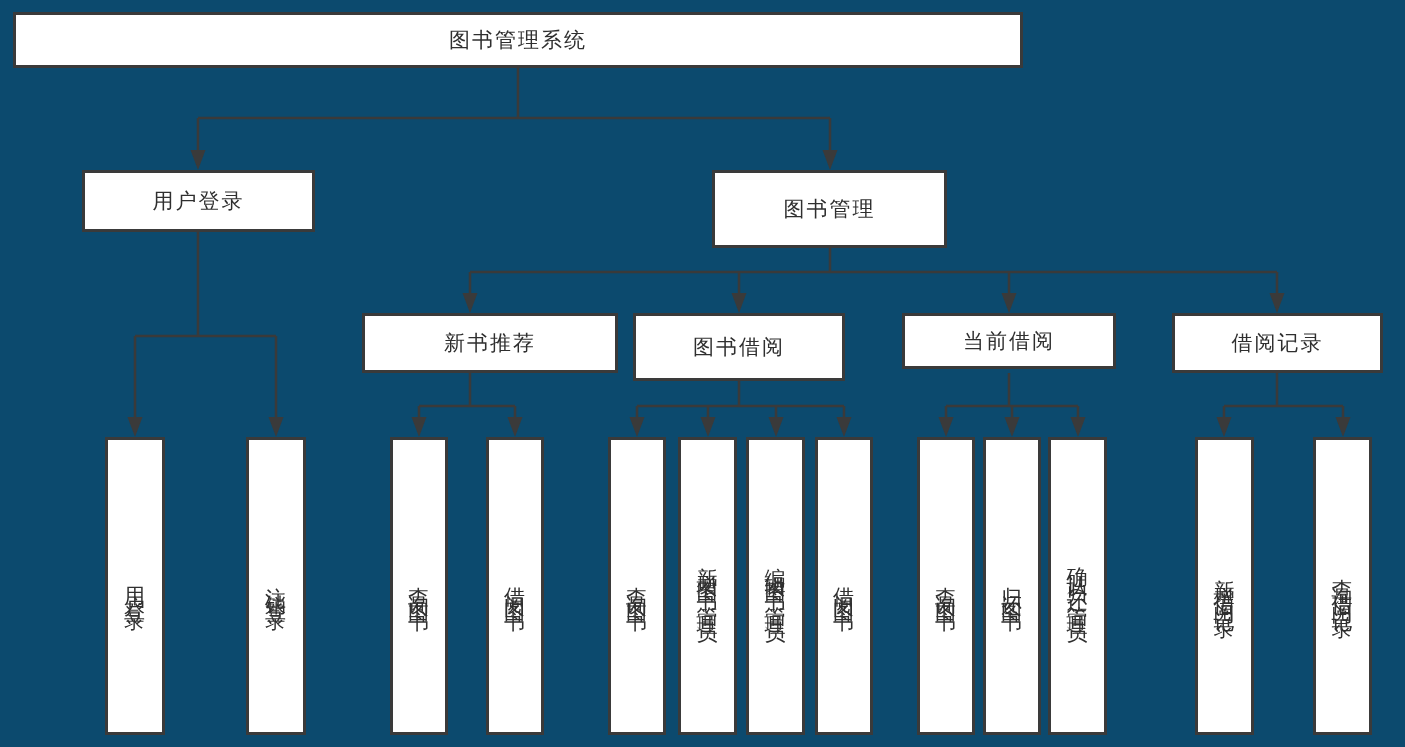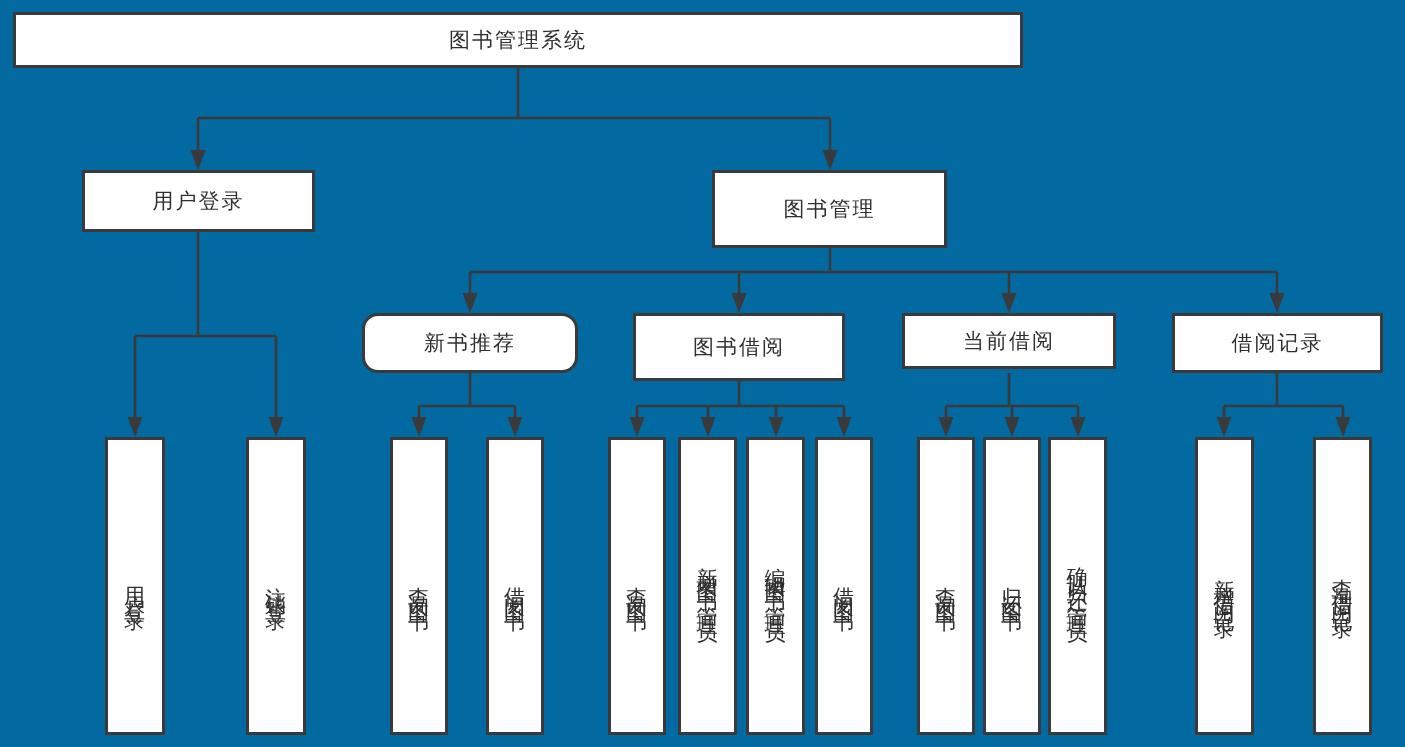--- a/index.html
+++ b/index.html
@@ -1,20 +1,20 @@
 <!DOCTYPE html>
 <html><head>
 <meta charset="utf-8">
 <style>
   html, body { margin: 0; padding: 0; background: #ffffff; }
   #stage {
     position: relative;
     width: 1405px;
     height: 747px;
-    background: #0369a1;
+    background: #0c4a6e;
     font-family: "Liberation Sans", sans-serif;
     overflow: hidden;
   }
   #connectors {
     position: absolute;
     left: 0; top: 0;
     width: 1405px; height: 747px;
     pointer-events: none;
   }
   .node {
@@ -103,21 +103,21 @@
       <polygon points="1216.5,417 1231.5,417 1224,437"></polygon>
       <polygon points="1335.5,417 1350.5,417 1343,437"></polygon>
     </g>
   </svg>
 
   <div class="node h" style="left:13px; top:12px; width:1010px; height:56px;">图书管理系统</div>
 
   <div class="node h" style="left:82px; top:170px; width:233px; height:62px;">用户登录</div>
   <div class="node h" style="left:712px; top:170px; width:235px; height:78px;">图书管理</div>
 
-  <div class="node h" style="left:362px; top:313px; width:216px; height:60px;border-radius:16px;">新书推荐</div>
+  <div class="node h" style="left:362px; top:313px; width:256px; height:60px;">新书推荐</div>
   <div class="node h" style="left:633px; top:313px; width:212px; height:68px;">图书借阅</div>
   <div class="node h" style="left:902px; top:313px; width:214px; height:56px;">当前借阅</div>
   <div class="node h" style="left:1172px; top:313px; width:211px; height:60px;">借阅记录</div>
 
   <div class="node v" style="left:105px; top:437px; width:60px; height:298px;">用户登录</div>
   <div class="node v" style="left:246px; top:437px; width:60px; height:298px;">注销登录</div>
 
   <div class="node v" style="left:390px; top:437px; width:58px; height:298px;">查询图书</div>
   <div class="node v" style="left:486px; top:437px; width:58px; height:298px;">借阅图书</div>
 

